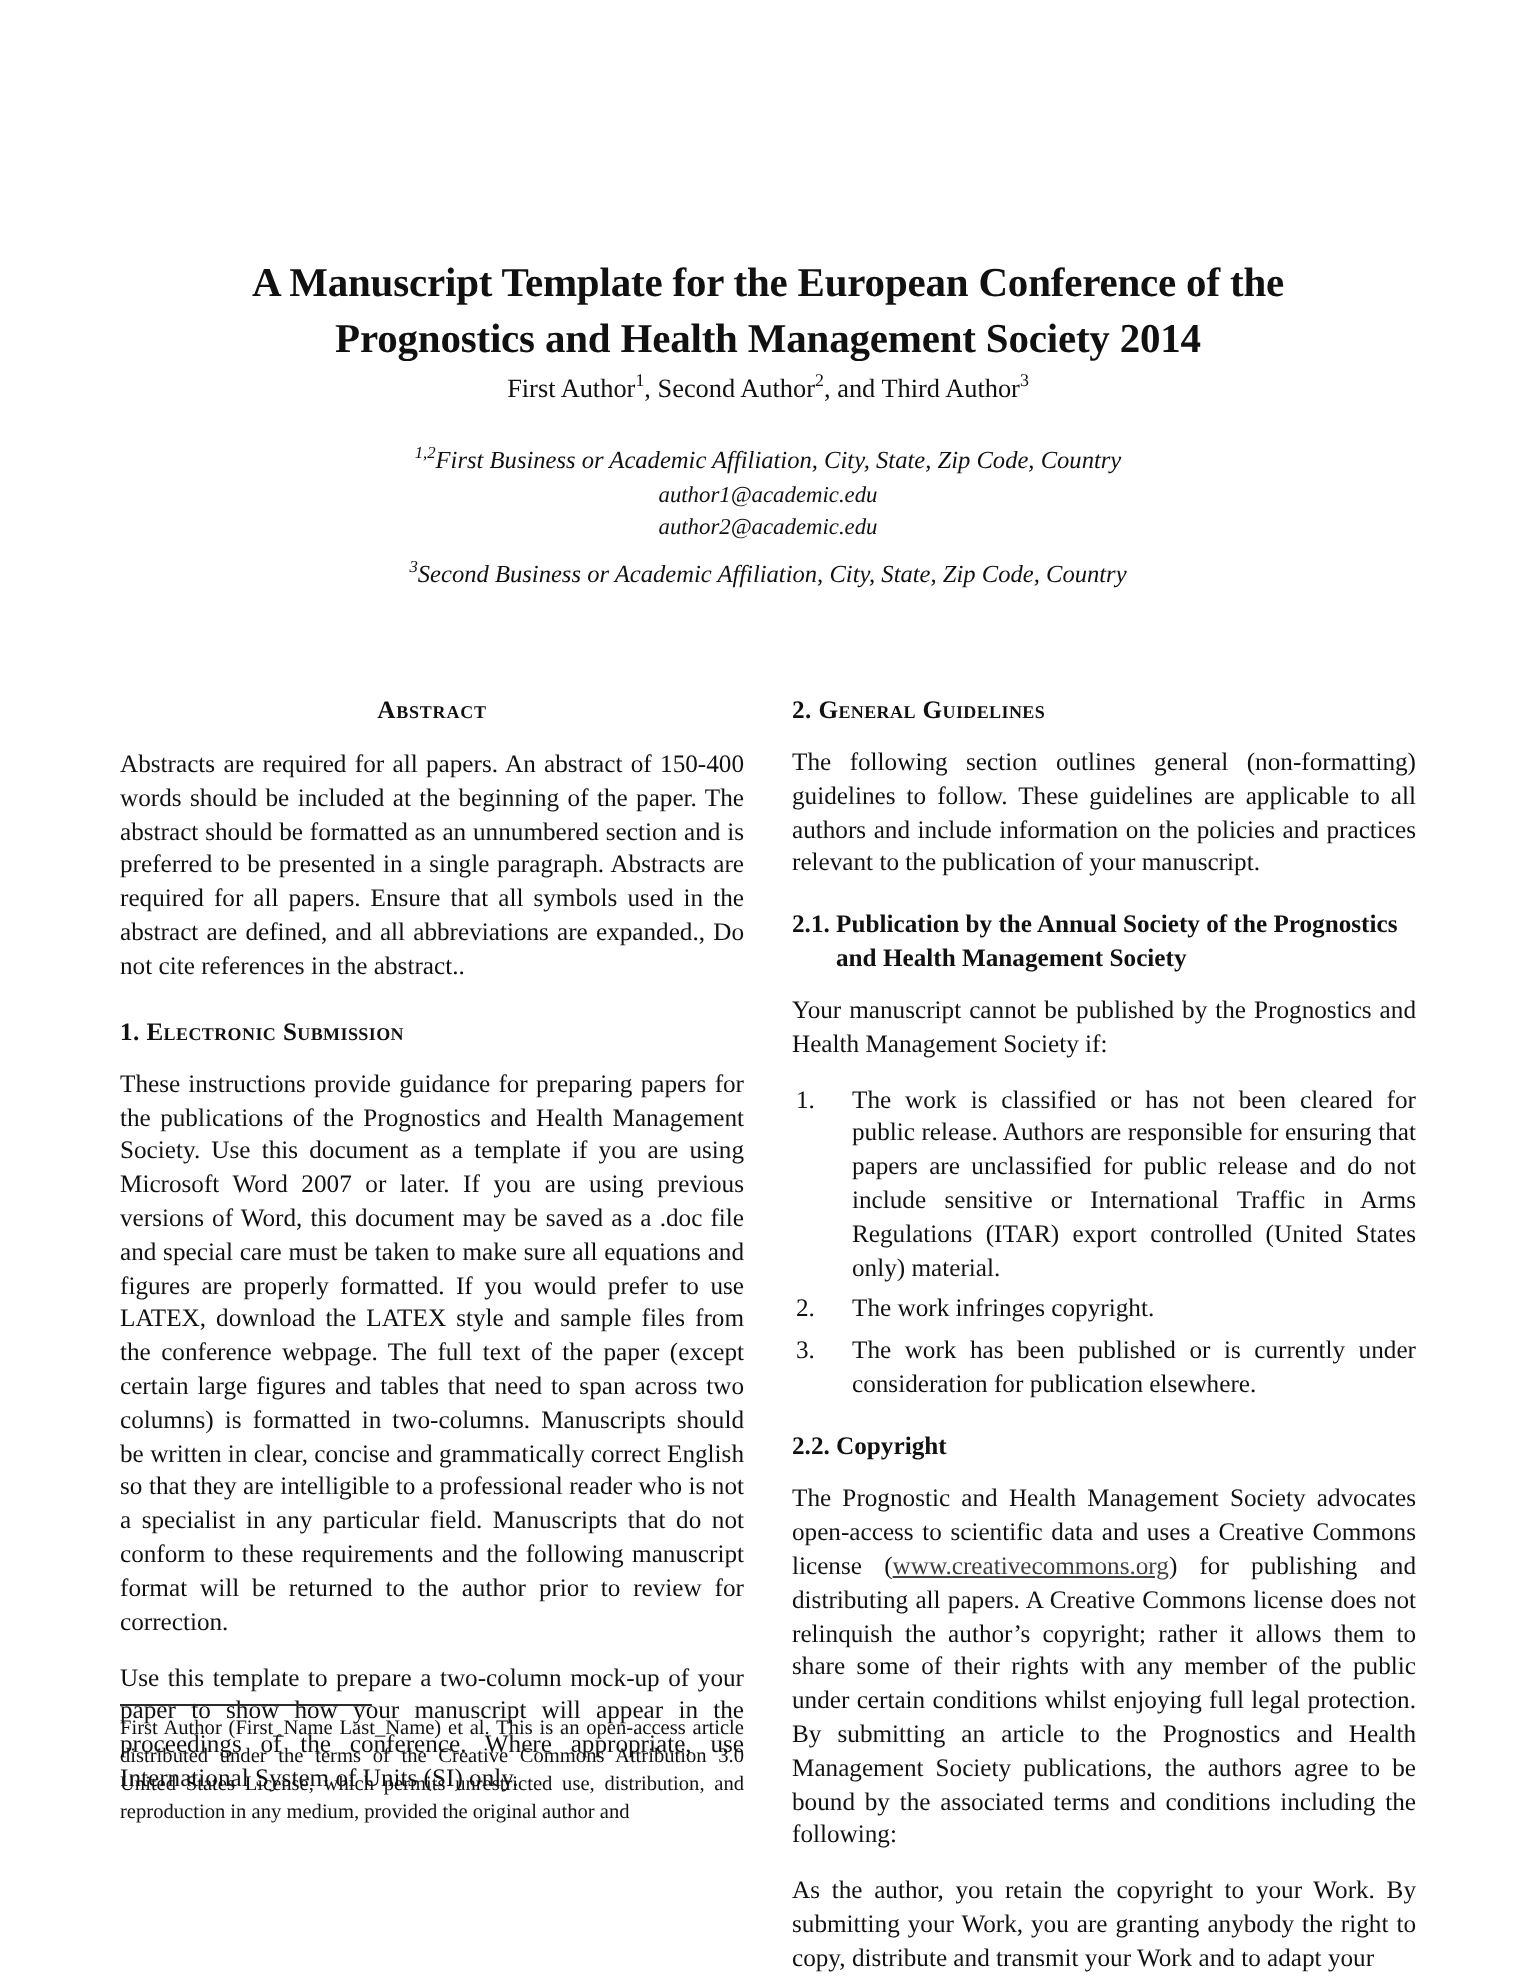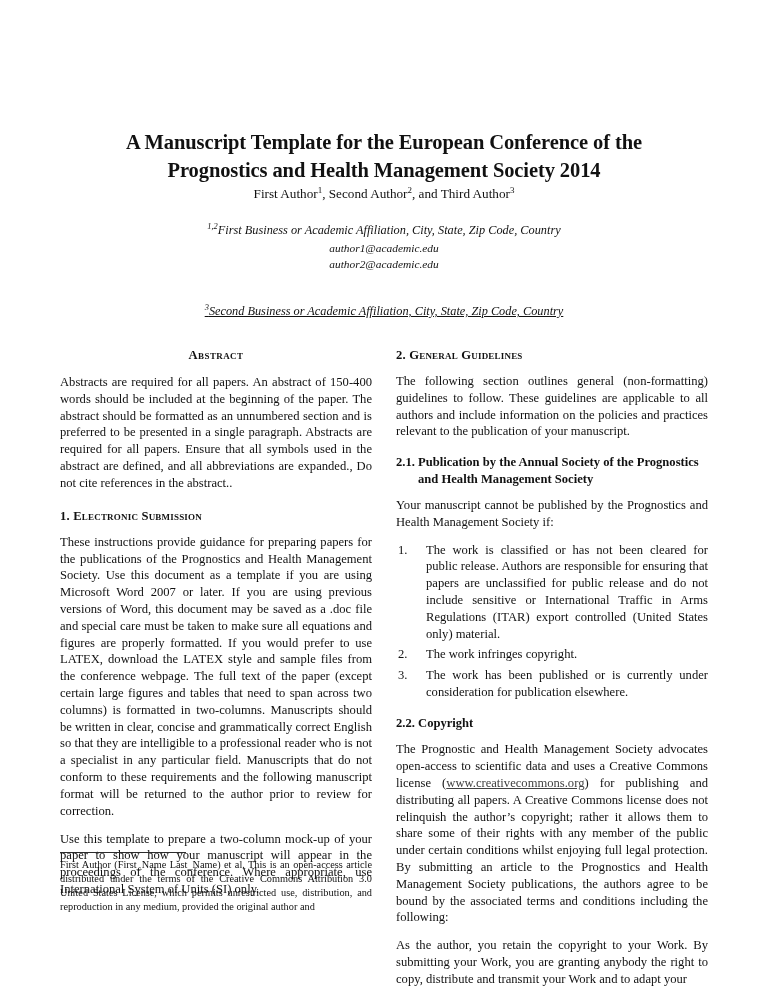--- a/index.html
+++ b/index.html
@@ -44,21 +44,21 @@
 
   .affil-block {
     margin-top: 19px;
     font-style: italic;
     font-size: 12.3px;
     line-height: 1.42;
   }
   .affil-line { }
   .affil-line sup { font-size: 0.68em; vertical-align: super; font-style: italic; }
   .email { font-size: 11.4px; font-style: italic; }
-  .affil-group-2 { margin-top: 30px; text-decoration: underline; }
+  .affil-group-2 { margin-top: 6px; }
 
   
   .columns {
     position: absolute;
     left: 60px;
     top: 348px;
     width: 648px;
     height: 575px;
   }
   .col {

